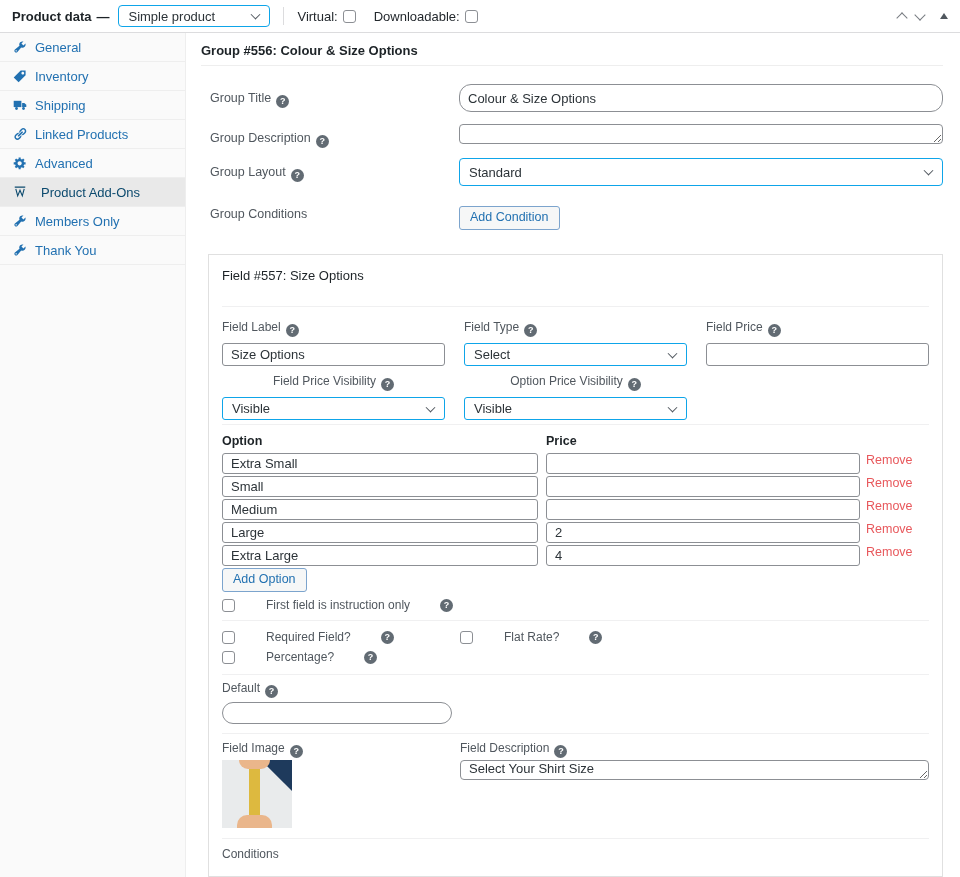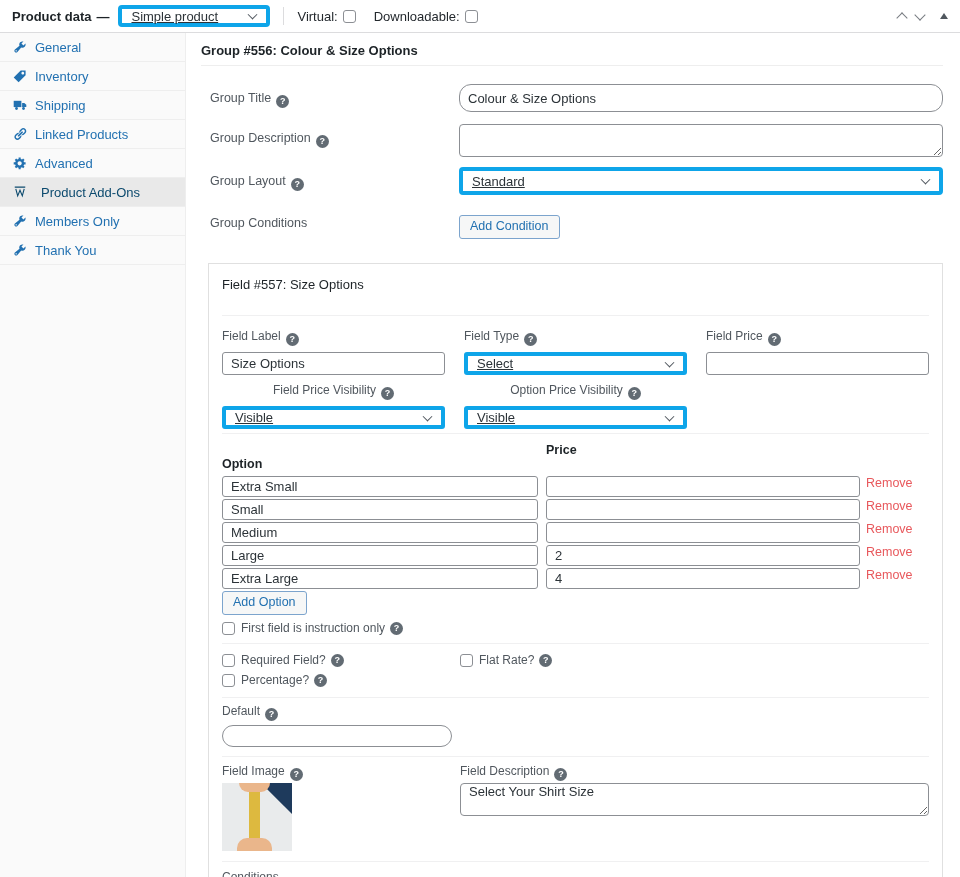--- a/index.html
+++ b/index.html
@@ -5,22 +5,22 @@
   * { box-sizing: border-box; }
   body {
     margin: 0; width: 960px; height: 877px; overflow: hidden;
     background: #fff; color: #3c434a;
     font-family: "Liberation Sans", sans-serif; font-size: 13px;
   }
   
   .topbar { height: 33px; border-bottom: 1px solid #dcdcde; display: flex; align-items: center; padding: 0 12px; background: #fff; }
   .pd-title { font-weight: 700; color: #1d2327; }
   .pd-dash  { font-weight: 700; color: #1d2327; margin: 0 9px 0 5px; }
-  .fselect { position: relative; height: 22px; border: 4px solid #0ea5e9; border-radius: 4px; background: #fff;
-             display: flex; align-items: center; padding: 0 26px 0 9px; color: #2c3338; cursor: pointer; white-space: nowrap; text-decoration: underline; }
+  .fselect { position: relative; height: 22px; border: 1px solid #0ea5e9; border-radius: 4px; background: #fff;
+             display: flex; align-items: center; padding: 0 26px 0 9px; color: #2c3338; cursor: pointer; white-space: nowrap; }
   .fselect::after { content: ""; position: absolute; right: 10px; top: 50%; width: 6px; height: 6px;
                     border-right: 1.6px solid #50575e; border-bottom: 1.6px solid #50575e;
                     transform: translateY(-70%) rotate(45deg); }
   .topbar .fselect { width: 152px; }
   .vsep { width: 1px; height: 18px; background: #dcdcde; margin: 0 13px; }
   .cb { width: 13px; height: 13px; border: 1px solid #8c8f94; border-radius: 3px; background: #fff; display: inline-block; flex: 0 0 auto; }
   .tb-label { color: #23282d; margin-right: 5px; }
   .tb-gap { margin-right: 18px; }
   .order-controls { margin-left: auto; display: flex; align-items: center; }
   .chev { width: 8px; height: 8px; border-right: 1.8px solid #787c82; border-bottom: 1.8px solid #787c82; display: inline-block; cursor: pointer; }
@@ -35,21 +35,21 @@
   .sidebar li svg { width: 14px; height: 14px; display: block; }
   .sidebar li.active { background: #e9e9e9; color: #0c4a6e; gap: 6px; }
   .main { flex: 1; background: #fff; padding: 8px 17px 0 15px; overflow: hidden; }
   
   .group-header { font-weight: 700; color: #1d2327; line-height: 16px; padding: 2px 0 6px; border-bottom: 1px solid #eee; margin-bottom: 18px; }
   .frow { display: flex; margin-bottom: 12px; padding-left: 9px; }
   .frow > label { flex: 0 0 249px; font-size: 12.5px; color: #50575e; padding-top: 7px; }
   .fctl { flex: 1; min-width: 0; }
   input.txt { width: 100%; height: 28px; border: 1px solid #8c8f94; border-radius: 12px; padding: 0 8px;
               font: 13px "Liberation Sans", sans-serif; color: #2c3338; background: #fff; }
-  textarea.txt { width: 100%; height: 33px; border: 1px solid #8c8f94; border-radius: 4px; padding: 0 8px;
+  textarea.txt { width: 100%; height: 20px; border: 1px solid #8c8f94; border-radius: 4px; padding: 0 8px;
                  font: 13px "Liberation Sans", sans-serif; color: #2c3338; resize: vertical; display: block; }
   .fselect.wide { height: 28px; width: 100%; }
   .btn { display: inline-block; padding: 4px 10px 5px; border: 1px solid #7ca4cd; border-radius: 3px;
          background: #f6f7f7; color: #2271b1; font-size: 12.5px; cursor: pointer; line-height: 13px; }
   .btn.mt { margin-top: 6px; }
   .help { display: inline-block; width: 13px; height: 13px; border-radius: 50%; background: #626b73; color: #fff;
           font-size: 9px; font-weight: 700; text-align: center; line-height: 13px; margin-left: 5px; vertical-align: -2px; }
   .help::after { content: "?"; }
   
   .field-panel { margin: 24px 0 0 7px; border: 1px solid #e0e0e0; padding: 13px 13px 0; }
@@ -57,26 +57,26 @@
   .col3 { display: flex; gap: 19px; }
   .col3 .col { flex: 1; min-width: 0; }
   .slabel { display: block; font-size: 12px; color: #50575e; line-height: 14px; margin-bottom: 6px; }
   input.txt.sm, .fselect.sm { height: 23px; border-radius: 3px; }
   .fselect.sm { width: 100%; }
   .row-gap { margin-top: 8px; text-align: center; }
   .divider { border: none; border-top: 1px solid #f0f0f1; height: 0; }
   .d1 { margin: 4px 0 9px; } .d2 { margin: 8px 0 9px; } .d3 { margin: 10px 0 6px; }
   .d4 { margin: 9px 0 7px; }  .d5 { margin: 10px 0 8px; }
   .opt-headers { display: flex; font-weight: 700; color: #1d2327; font-size: 12.5px; line-height: 14px; margin-bottom: 5px; }
-  .opt-headers .oh1 { width: 324px; margin-top: 14px; }
+  .opt-headers .oh1 { width: 324px; }
   .opt-row { display: flex; align-items: flex-start; margin-bottom: 2px; }
   .opt-row input.optname { width: 316px; margin-right: 8px; height: 21px; }
   .opt-row input.optprice { width: 314px; margin-right: 6px; height: 21px; }
   .remove { color: #e8585c; font-size: 12.5px; text-decoration: none; cursor: pointer; }
-  .cbrow { display: flex; align-items: center; font-size: 12px; color: #50575e; line-height: 14px; }
+  .cbrow { display: flex; align-items: center; font-size: 12px; color: #50575e; line-height: 14px; gap: 25px; }
   .cbrow .cb { margin-right: 6px; }
   .cbrow.instr { margin-top: 6px; }
   .cbgrid { display: flex; }
   .cbgrid .c1 { width: 238px; flex: 0 0 238px; }
   .cbgrid + .cbrow, .pct-row { margin-top: 6px; }
   .default-wrap input.txt { width: 230px; height: 22px; margin-top: 2px; }
   .imgdesc { display: flex; }
   .imgdesc .c1 { width: 238px; flex: 0 0 238px; }
   .imgdesc .c2 { flex: 1; min-width: 0; }
   .thumb { position: relative; width: 70px; height: 68px; background: #e9ebec; overflow: hidden; margin-top: 2px; cursor: pointer; }

